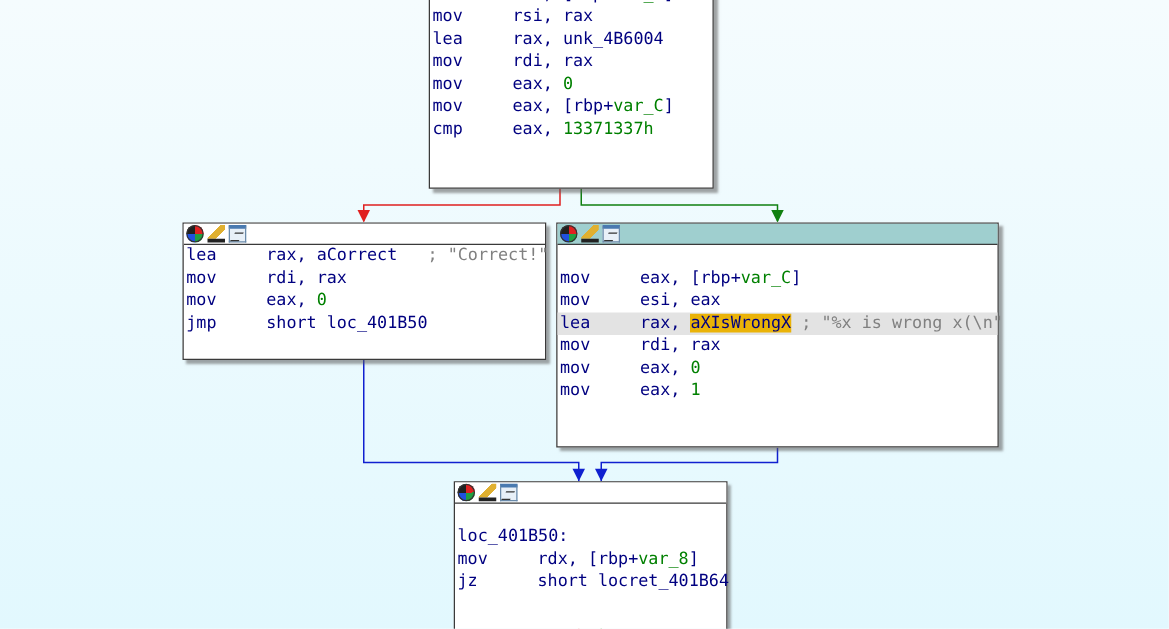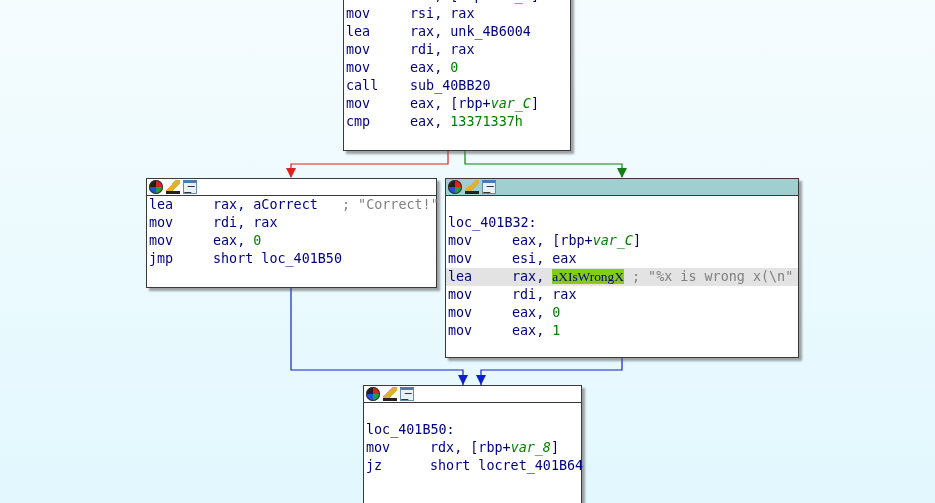--- a/index.html
+++ b/index.html
@@ -27,23 +27,23 @@
   .ico-edit { background: linear-gradient(135deg, transparent 40%, #e0b030 40% 70%, transparent 70%); border-bottom:3px solid #222; box-sizing:border-box; }
   .ico-graph { background:#e8f0f8; border:1px solid #6a8aaa; box-sizing:border-box; border-top:3px solid #4a7ab0; }
   .ico-graph::after { content:""; position:absolute; left:2px; top:3px; width:7px; height:5px; border-top:1px solid #333; border-bottom:1px solid #333; transform:skewX(-30deg); }
   .line {
     height:18px; line-height:18px; font-size:13.4px; white-space:pre;
     color:#000080; padding-left:2px; position:relative;
   }
   .line.hl { background:#e3e3e3; }
   .mn { display:inline-block; width:64px; color:#000080; }
   .num { color:#008000; }
-  .var { color:#008000;font-style:italic; }
+  .var { color:#008000; }
   .cmt { color:#808080; }
-  .sel { background:#84cc16;font-family:Liberation Serif, serif; }
+  .sel { background:#eab308; }
   .lbl { color:#000080; }
   .blank { height:18px; }
   svg.edges { position:absolute; left:0; top:0; pointer-events:none; }
 </style>
 </head>
 <body>
 
 <svg class="edges" width="935" height="503">
   <defs>
     <marker id="arR" markerWidth="10" markerHeight="10" refX="5" refY="9" orient="auto-start-reverse" markerUnits="userSpaceOnUse">
@@ -72,21 +72,20 @@
   <line x1="463" y1="494" x2="463" y2="503" stroke="#e06060" stroke-width="1.2"></line>
   <line x1="481" y1="494" x2="481" y2="503" stroke="#108010" stroke-width="1.2"></line>
 </svg>
 
 <div class="block" style="left:343px; top:-14px; width:228px; height:165px;" id="b0">
     <div class="line"><span class="mn">lea</span><span>rax, [</span><span>rbp+</span><span class="var">var_C</span><span>]</span></div>
     <div class="line"><span class="mn">mov</span><span>rsi, rax</span></div>
     <div class="line"><span class="mn">lea</span><span>rax, unk_4B6004</span></div>
     <div class="line"><span class="mn">mov</span><span>rdi, rax</span></div>
     <div class="line"><span class="mn">mov</span><span>eax, </span><span class="num">0</span></div>
-    <div class="line"><span class="mn">call</span><span>sub_40BB20</span></div>
     <div class="line"><span class="mn">mov</span><span>eax, [rbp+</span><span class="var">var_C</span><span>]</span></div>
     <div class="line"><span class="mn">cmp</span><span>eax, </span><span class="num">13371337h</span></div>
   </div>
 
 <div class="block" style="left:146px; top:178px; width:291px; height:110px;" id="b1">
     <div class="hdr">
       <span class="ico ico-color"></span>
       <span class="ico ico-edit"></span>
       <span class="ico ico-graph"></span>
     </div>
@@ -96,21 +95,20 @@
     <div class="line"><span class="mn">jmp</span><span>short loc_401B50</span></div>
   </div>
 
 <div class="block" style="left:445px; top:178px; width:354px; height:180px;" id="b2">
     <div class="hdr active">
       <span class="ico ico-color"></span>
       <span class="ico ico-edit"></span>
       <span class="ico ico-graph"></span>
     </div>
     <div class="blank"></div>
-    <div class="line lbl">loc_401B32:</div>
     <div class="line"><span class="mn">mov</span><span>eax, [rbp+</span><span class="var">var_C</span><span>]</span></div>
     <div class="line"><span class="mn">mov</span><span>esi, eax</span></div>
     <div class="line hl"><span class="mn">lea</span><span>rax, </span><span class="sel">aXIsWrongX</span><span> </span><span class="cmt">; "%x is wrong x(\n"</span></div>
     <div class="line"><span class="mn">mov</span><span>rdi, rax</span></div>
     <div class="line"><span class="mn">mov</span><span>eax, </span><span class="num">0</span></div>
     <div class="line"><span class="mn">mov</span><span>eax, </span><span class="num">1</span></div>
   </div>
 
 <div class="block" style="left:363px; top:385px; width:219px; height:132px;" id="b3">
     <div class="hdr">

